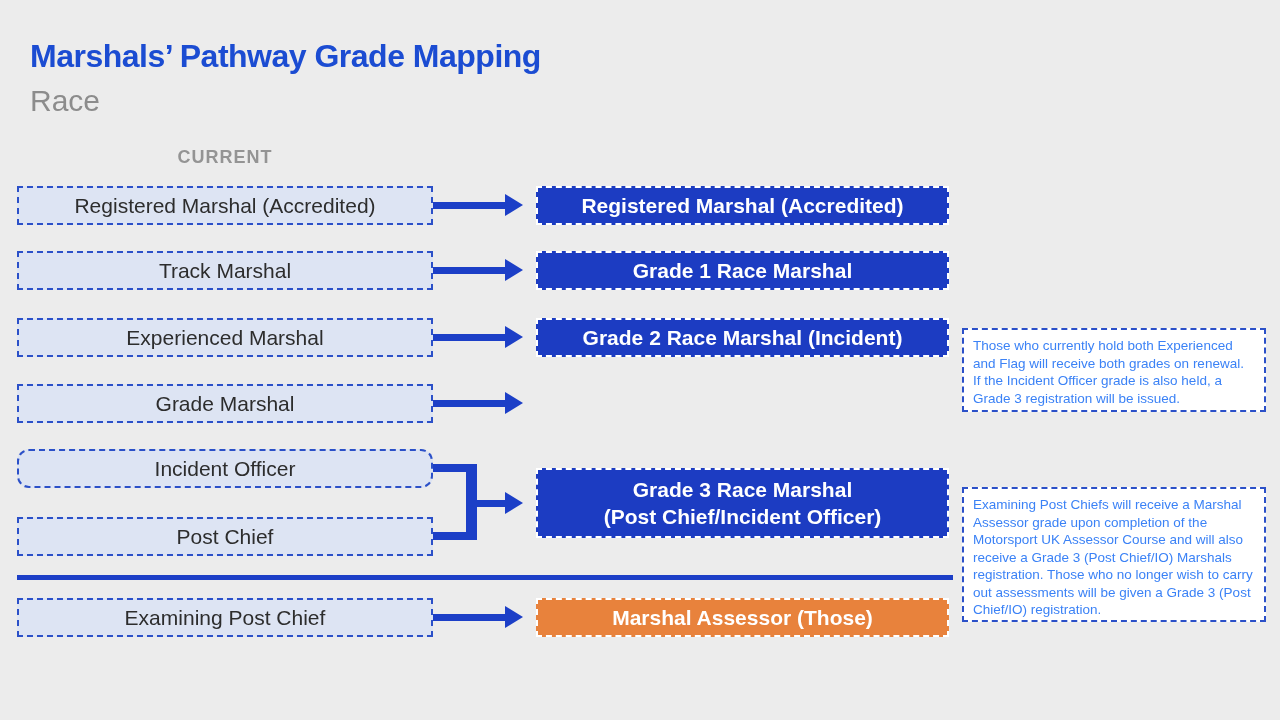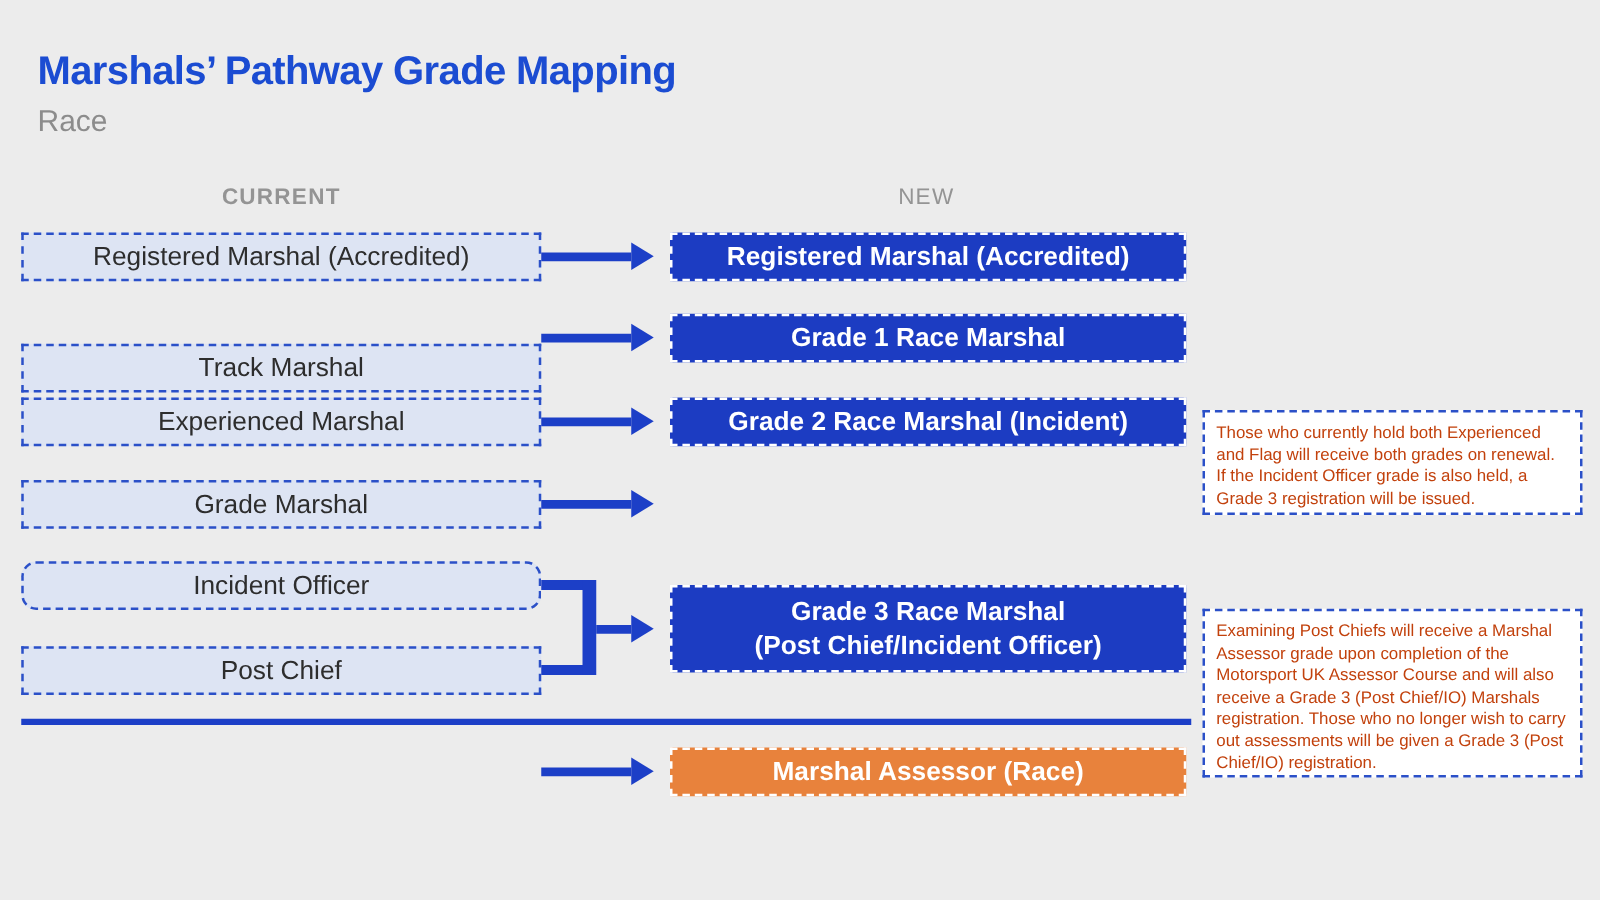--- a/index.html
+++ b/index.html
@@ -13,21 +13,21 @@
     background:#ececec;
     overflow:hidden;
   }
   .title{
     position:absolute;left:30px;top:38px;
     font-size:32px;font-weight:bold;color:#1b4cd2;
     letter-spacing:-0.5px;
   }
   .subtitle{
     position:absolute;left:30px;top:84px;
-    font-size:24px;color:#8c8c8c;font-weight:400;
+    font-size:30px;color:#8c8c8c;font-weight:400;
   }
   .col-header{
     position:absolute;top:147px;
     font-size:18px;color:#949494;letter-spacing:1px;
     font-weight:400;text-align:center;width:200px;
   }
   .col-header.current{left:125px;font-weight:bold;}
   .col-header.new{left:641px;}
 
   .cur-box{
@@ -55,49 +55,48 @@
     border-left:18px solid #1c3fc7;
   }
   .connector-part{position:absolute;background:#1c3fc7;}
   .divider{
     position:absolute;left:17px;top:575px;width:936px;height:5px;
     background:#1c3fc7;
   }
   .note{
     position:absolute;left:962px;width:282px;
     background:#ffffff;border:2px dashed #2b50c8;
-    font-size:13.5px;color:#c2410c;line-height:1.3;
+    font-size:13.5px;color:#3b82f6;line-height:1.3;
     padding:7px 9px;
   }
   .note.n1{top:328px;height:66px;}
   .note.n2{top:487px;height:117px;}
 </style>
 </head>
 <body>
 
 <div class="stage">
 
   <div class="title">Marshals’ Pathway Grade Mapping</div>
   <div class="subtitle">Race</div>
 
   <div class="col-header current">CURRENT</div>
-  <div class="col-header new">NEW</div>
 
   <div class="cur-box" style="top:186px;">
     <span>Registered Marshal (Accredited)</span>
   </div>
   <div class="arrow" style="left:433px;top:194px;">
     <div class="shaft"></div>
     <div class="head"></div>
   </div>
   <div class="new-box" style="top:186px;">
     <span>Registered Marshal (Accredited)</span>
   </div>
 
-  <div class="cur-box" style="top:251px;margin-top:24px;">
+  <div class="cur-box" style="top:251px;">
     <span>Track Marshal</span>
   </div>
   <div class="arrow" style="left:433px;top:259px;">
     <div class="shaft"></div>
     <div class="head"></div>
   </div>
   <div class="new-box" style="top:251px;">
     <span>Grade 1 Race Marshal</span>
   </div>
 
@@ -136,24 +135,27 @@
     <div class="shaft" style="width:28px;"></div>
     <div class="head" style="left:28px;"></div>
   </div>
   <div class="new-box" style="top:468px;height:66px;">
     <span>Grade 3 Race Marshal</span>
     <span>(Post Chief/Incident Officer)</span>
   </div>
 
   <div class="divider"></div>
 
+  <div class="cur-box" style="top:598px;">
+    <span>Examining Post Chief</span>
+  </div>
   <div class="arrow" style="left:433px;top:606px;">
     <div class="shaft"></div>
     <div class="head"></div>
   </div>
   <div class="new-box orange" style="top:598px;">
-    <span>Marshal Assessor (Race)</span>
+    <span>Marshal Assessor (Those)</span>
   </div>
 
   <div class="note n1">Those who currently hold both Experienced and Flag will receive both grades on renewal. If the Incident Officer grade is also held, a Grade 3 registration will be issued.</div>
   <div class="note n2">Examining Post Chiefs will receive a Marshal Assessor grade upon completion of the Motorsport UK Assessor Course and will also receive a Grade 3 (Post Chief/IO) Marshals registration. Those who no longer wish to carry out assessments will be given a Grade 3 (Post Chief/IO) registration.</div>
 
 </div>
 
 </body></html>

